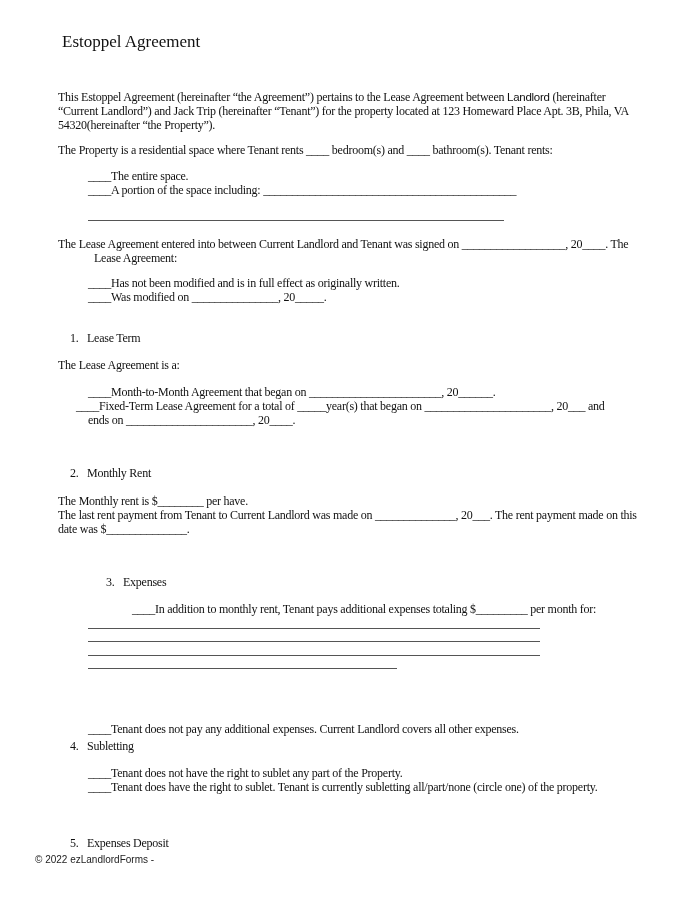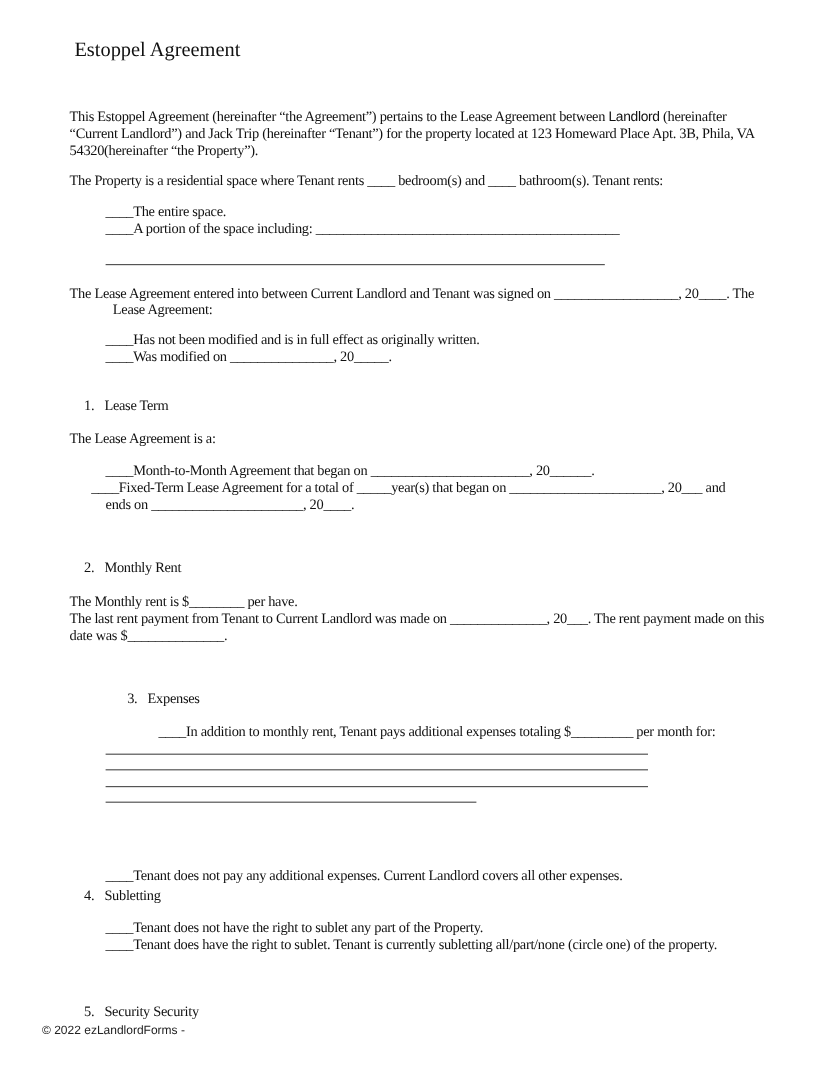--- a/index.html
+++ b/index.html
@@ -62,17 +62,17 @@
   <div class="hr" style="left:88px; top:668px; width:309px;"></div>
   <div class="abs p" style="left:88px; top:722px;">____Tenant does not pay any additional expenses. Current Landlord covers all other expenses.</div>
 
   <div class="abs heading" style="left:70px; top:739px;">
     <span class="num">4.</span><span>Subletting</span>
   </div>
   <div class="abs p" style="left:88px; top:766px;">____Tenant does not have the right to sublet any part of the Property.</div>
   <div class="abs p" style="left:88px; top:780px;">____Tenant does have the right to sublet. Tenant is currently subletting all/part/none (circle one) of the property.</div>
 
   <div class="abs heading" style="left:70px; top:836px;">
-    <span class="num">5.</span><span>Security Security</span>
+    <span class="num">5.</span><span>Expenses Deposit</span>
   </div>
 
   <div class="abs footer">© 2022 ezLandlordForms -</div>
 </div>
 
 </body></html>

